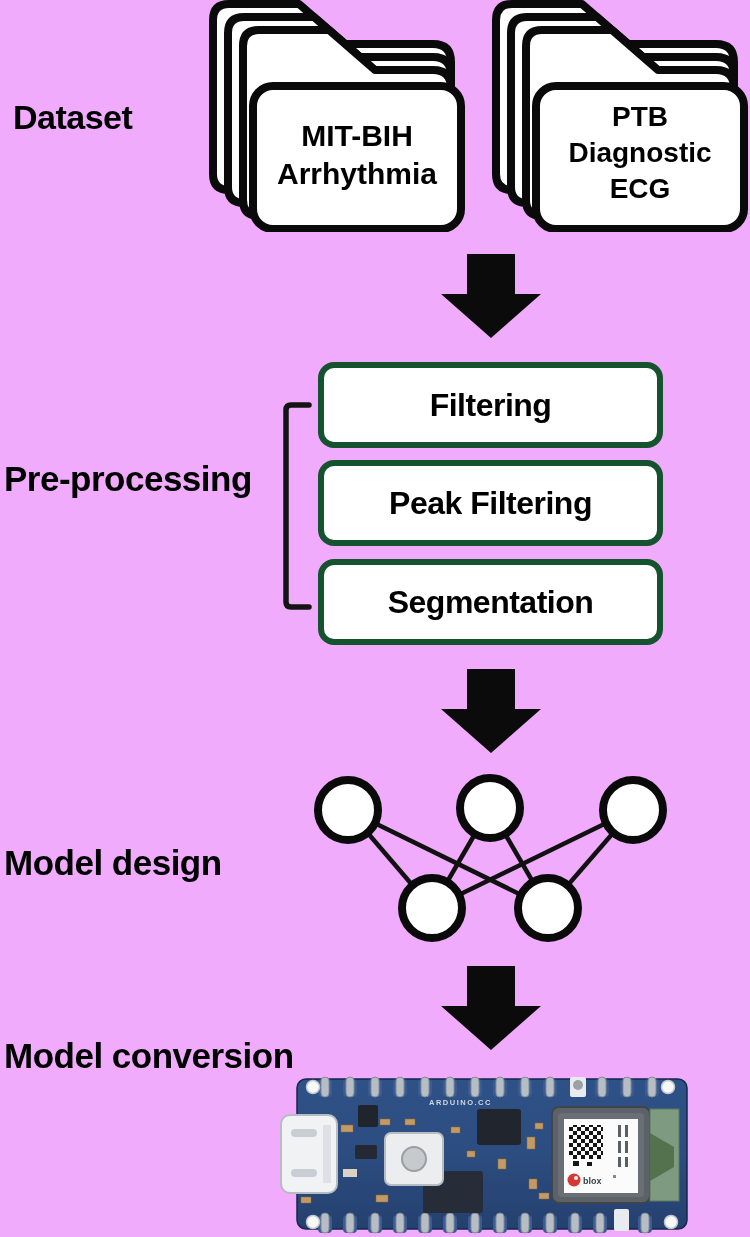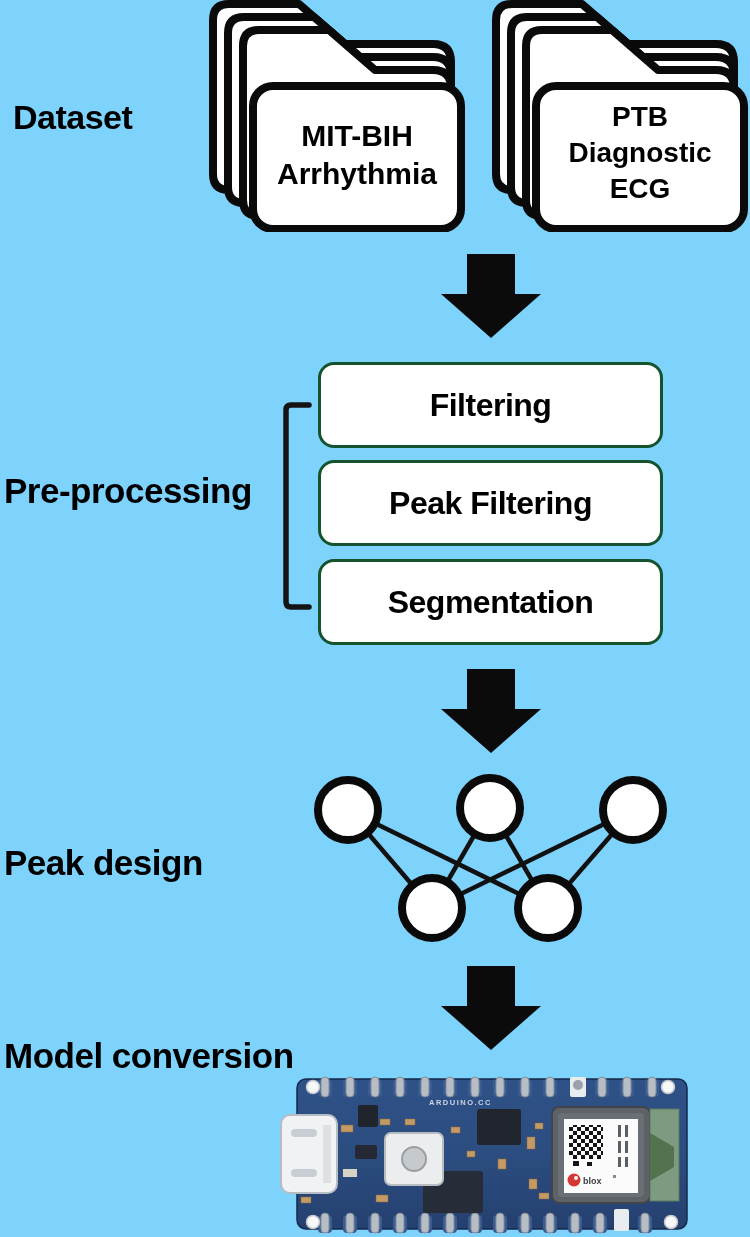--- a/index.html
+++ b/index.html
@@ -1,40 +1,40 @@
 <!DOCTYPE html>
 <html><head>
 <meta charset="utf-8">
 <style>
   html,body{margin:0;padding:0;background:#ffffff;}
   .canvas{
-    position:relative;width:750px;height:1237px;background:#7dd3fc;overflow:hidden;
+    position:relative;width:750px;height:1237px;background:#f0abfc;overflow:hidden;
     font-family:"Liberation Sans",sans-serif;
   }
   .sec-label{
     position:absolute;color:#000;font-weight:bold;font-size:35px;line-height:38px;
     white-space:nowrap;letter-spacing:-0.5px;
   }
   .step-box{
     position:absolute;left:318px;width:345px;height:86px;box-sizing:border-box;
-    border:3px solid #14532d;border-radius:16px;background:#fff;
+    border:6px solid #14532d;border-radius:16px;background:#fff;
     display:flex;align-items:center;justify-content:center;
     font-size:32px;font-weight:bold;color:#000;letter-spacing:-0.5px;
   }
   .abs{position:absolute;}
   svg text{font-family:"Liberation Sans",sans-serif;}
 </style>
 </head>
 <body>
 
 <div class="canvas">
 
   <div class="sec-label" style="left:13px;top:98px;font-size:34px;">Dataset</div>
-  <div class="sec-label" style="left:4px;top:472px;">Pre-processing</div>
-  <div class="sec-label" style="left:4px;top:844px;">Peak design</div>
+  <div class="sec-label" style="left:4px;top:460px;">Pre-processing</div>
+  <div class="sec-label" style="left:4px;top:844px;">Model design</div>
   <div class="sec-label" style="left:4px;top:989px;margin-top:48px;">Model conversion</div>
 
   <svg class="abs" style="left:207px;top:0px;" width="258" height="232" viewBox="0 0 258 232">
     <g fill="#ffffff" stroke="#0a0a0a" stroke-width="8" stroke-linejoin="round">
       <path d="M6,20 Q6,4 22,4 L92,4 L138,44 L226,44 Q244,44 244,62 L244,174 Q244,190 228,190 L22,190 Q6,190 6,174 Z"></path>
       <path d="M21,33 Q21,17 37,17 L107,17 L153,57 L226,57 Q244,57 244,75 L244,187 Q244,203 228,203 L37,203 Q21,203 21,187 Z"></path>
       <path d="M36,46 Q36,30 52,30 L122,30 L168,70 L226,70 Q244,70 244,88 L244,200 Q244,216 228,216 L52,216 Q36,216 36,200 Z"></path>
       <rect x="46" y="86" width="208" height="143" rx="20"></rect>
     </g>
     <g fill="#000" font-weight="bold" font-size="30" text-anchor="middle">

